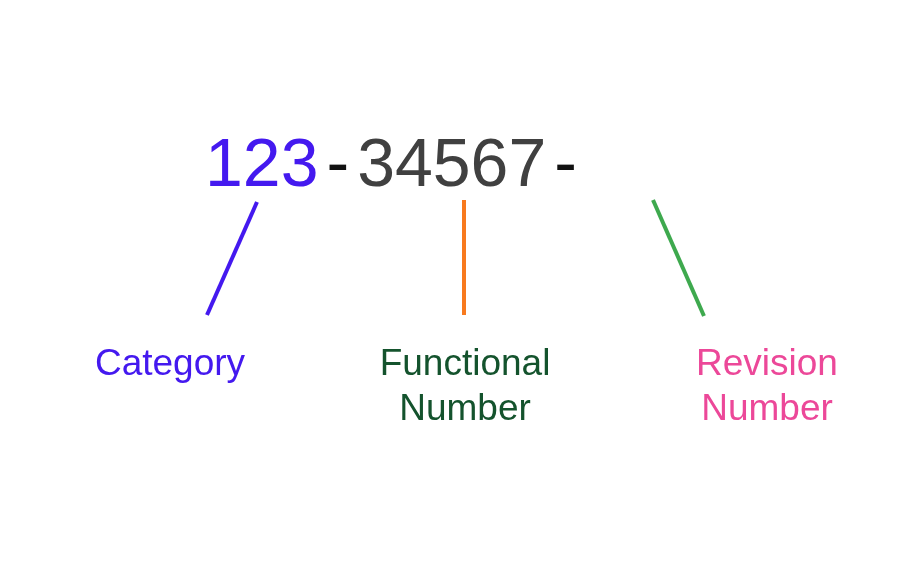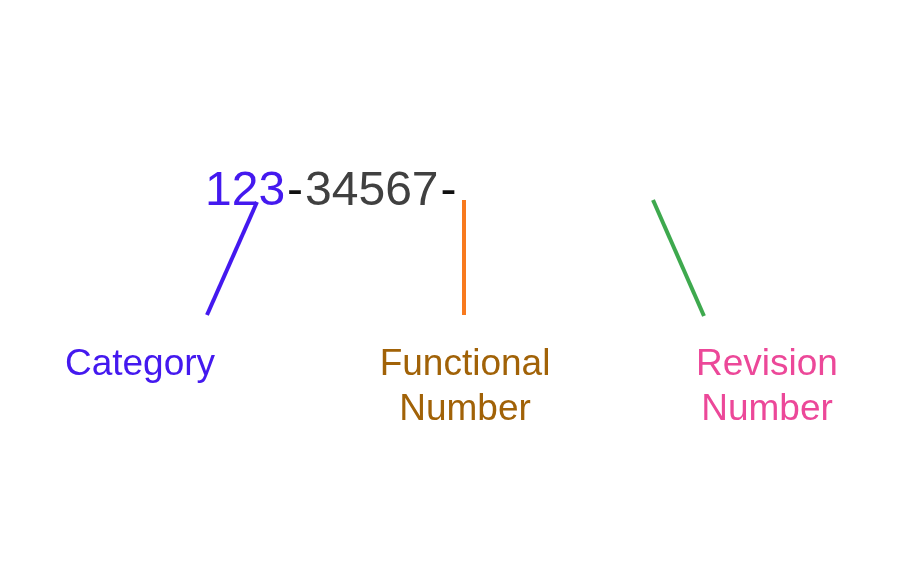--- a/index.html
+++ b/index.html
@@ -14,26 +14,25 @@
     background: #ffffff;
     overflow: hidden;
     font-family: "Liberation Sans", sans-serif;
   }
   .number-row {
     position: absolute;
     left: 205px;
     top: 128px;
     display: flex;
     align-items: baseline;
-    gap: 2px;
-    font-size: 48px;
+    gap: 8px;
+    font-size: 68px;
     line-height: 1;
     white-space: nowrap;
     letter-spacing: 0px;
-    margin-top: 37px;
   }
   .segment-value {
     display: inline-block;
   }
   .separator {
     display: inline-block;
   }
   .connector-svg {
     position: absolute;
     left: 0;
@@ -43,21 +42,21 @@
     pointer-events: none;
   }
   .label {
     position: absolute;
     top: 340px;
     width: 240px;
     text-align: center;
     font-size: 37px;
     line-height: 45px;
   }
-  .label-category   { left: 20px;  }
+  .label-category   { left: 50px;  }
   .label-functional { left: 345px; }
   .label-revision   { left: 647px; }
   .label-line { display: block; }
 </style>
 </head>
 <body>
 
 <div class="canvas">
 
   <div class="number-row">
@@ -70,21 +69,21 @@
   <svg class="connector-svg" viewBox="0 0 902 582" xmlns="http://www.w3.org/2000/svg">
       <line x1="257" y1="202" x2="207" y2="315" stroke="#4419EF" stroke-width="4" stroke-linecap="butt"></line>
       <line x1="464" y1="200" x2="464" y2="315" stroke="#F87A1E" stroke-width="4" stroke-linecap="butt"></line>
       <line x1="653" y1="200" x2="704" y2="316" stroke="#3EA94E" stroke-width="4" stroke-linecap="butt"></line>
     </svg>
 
   <div class="label label-category" style="color: rgb(68, 25, 239);">
     <span class="label-line">Category</span>
   </div>
 
-  <div class="label label-functional" style="color: #a16207;">
+  <div class="label label-functional" style="color: #14532d;">
     <span class="label-line">Functional</span>
     <span class="label-line">Number</span>
   </div>
 
   <div class="label label-revision" style="color: #ec4899;">
     <span class="label-line">Revision</span>
     <span class="label-line">Number</span>
   </div>
 
 </div>

